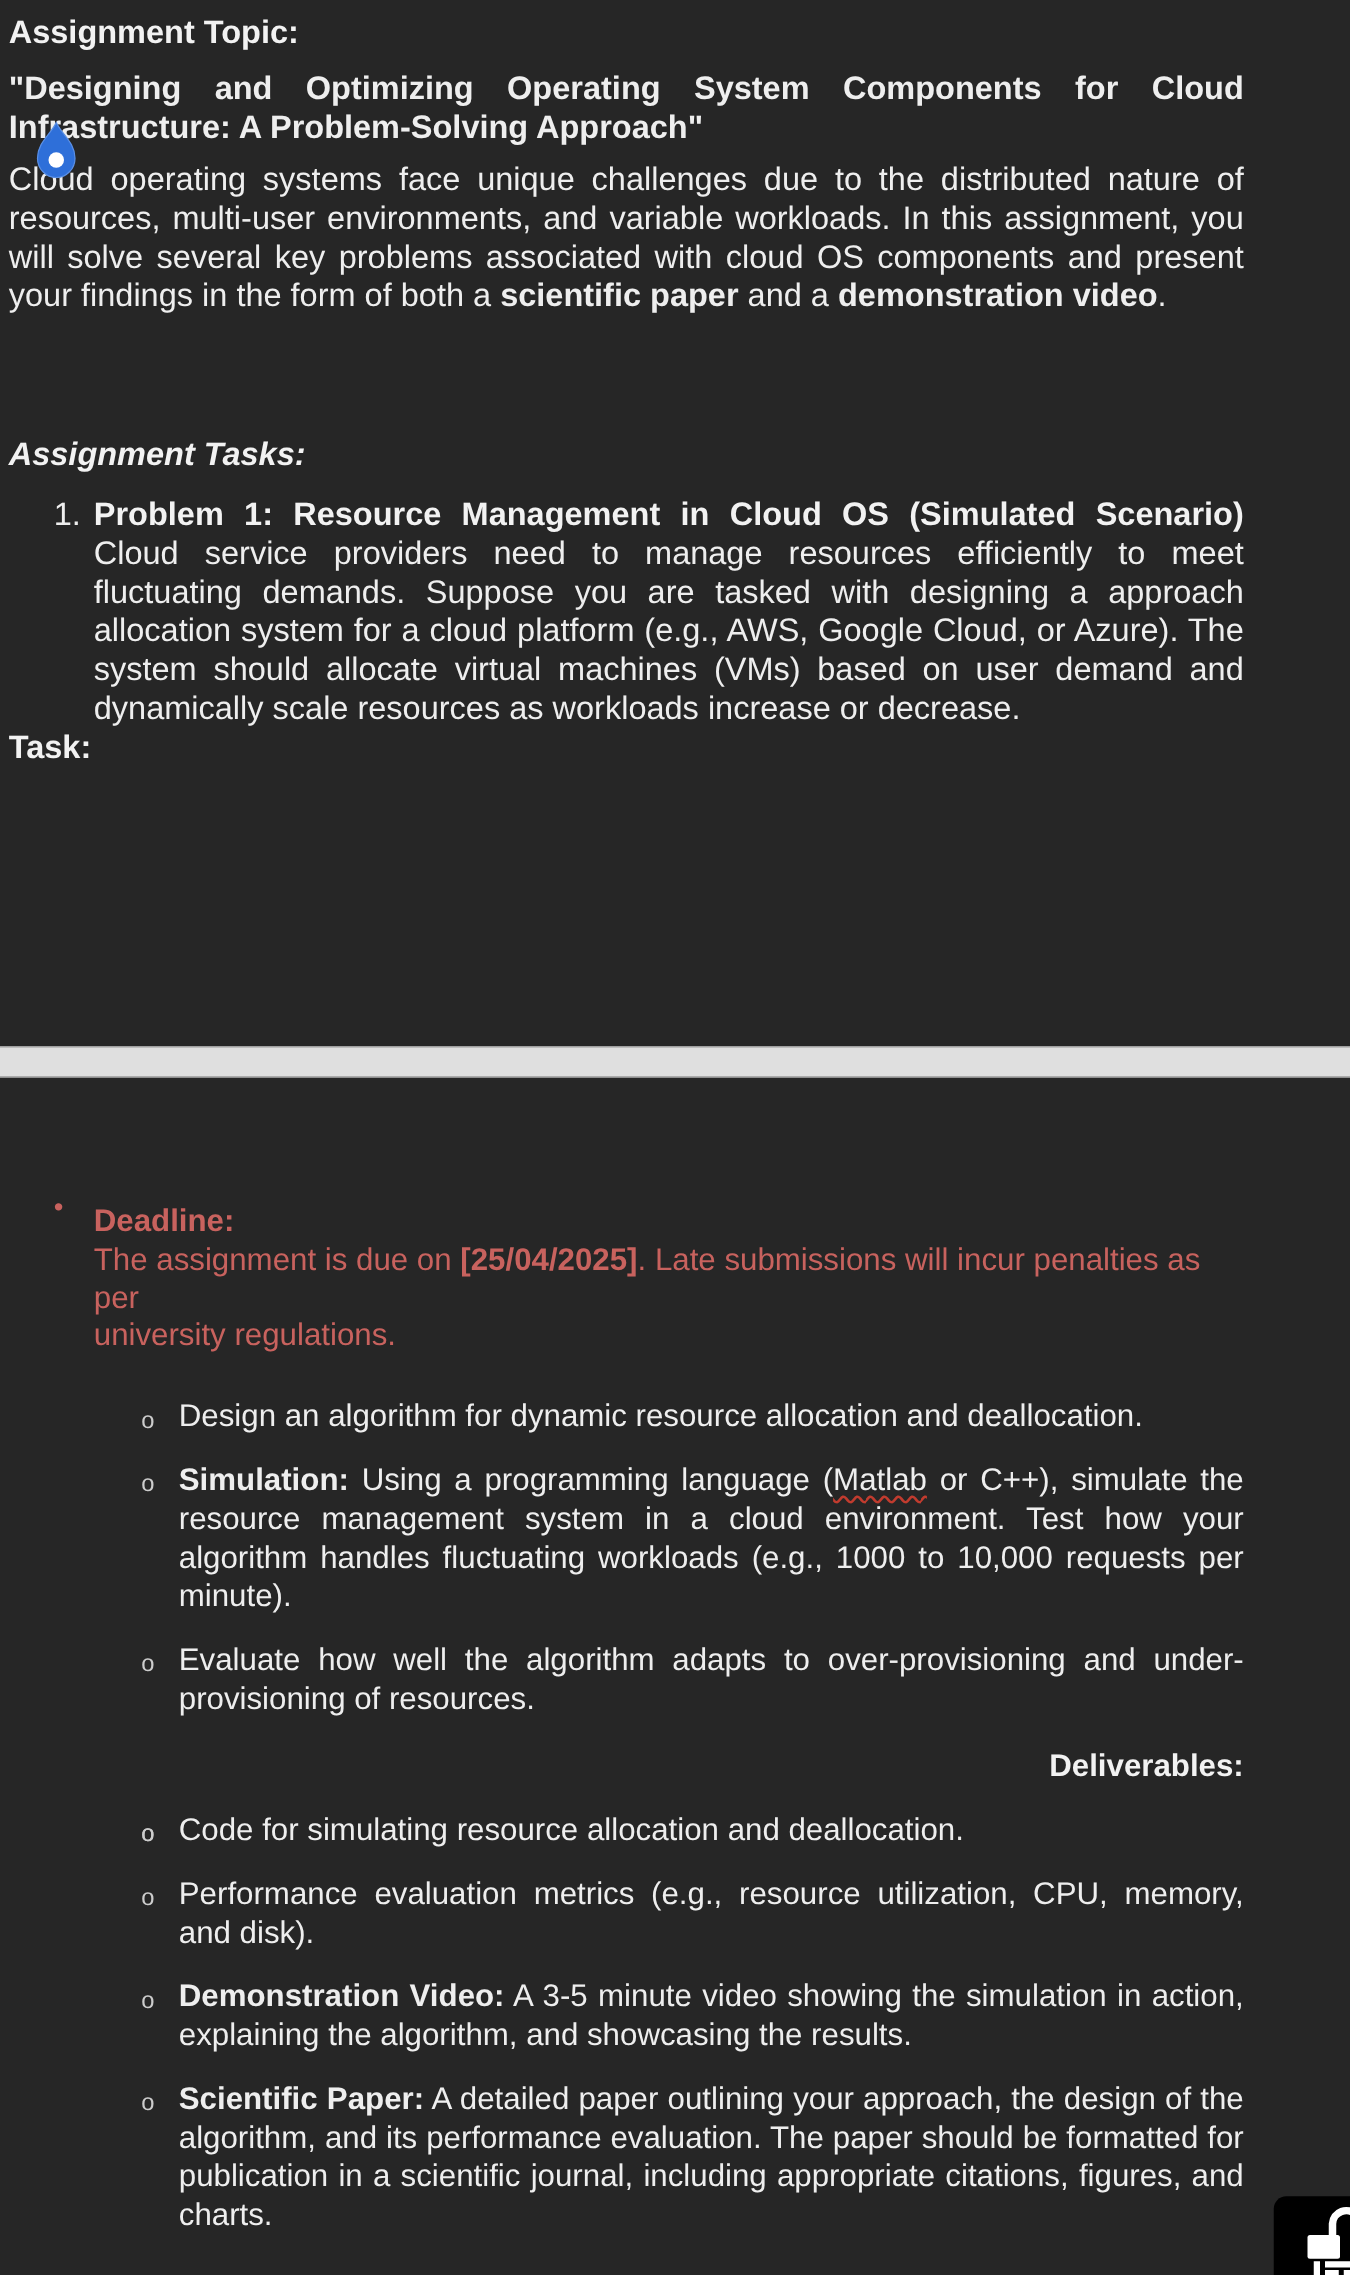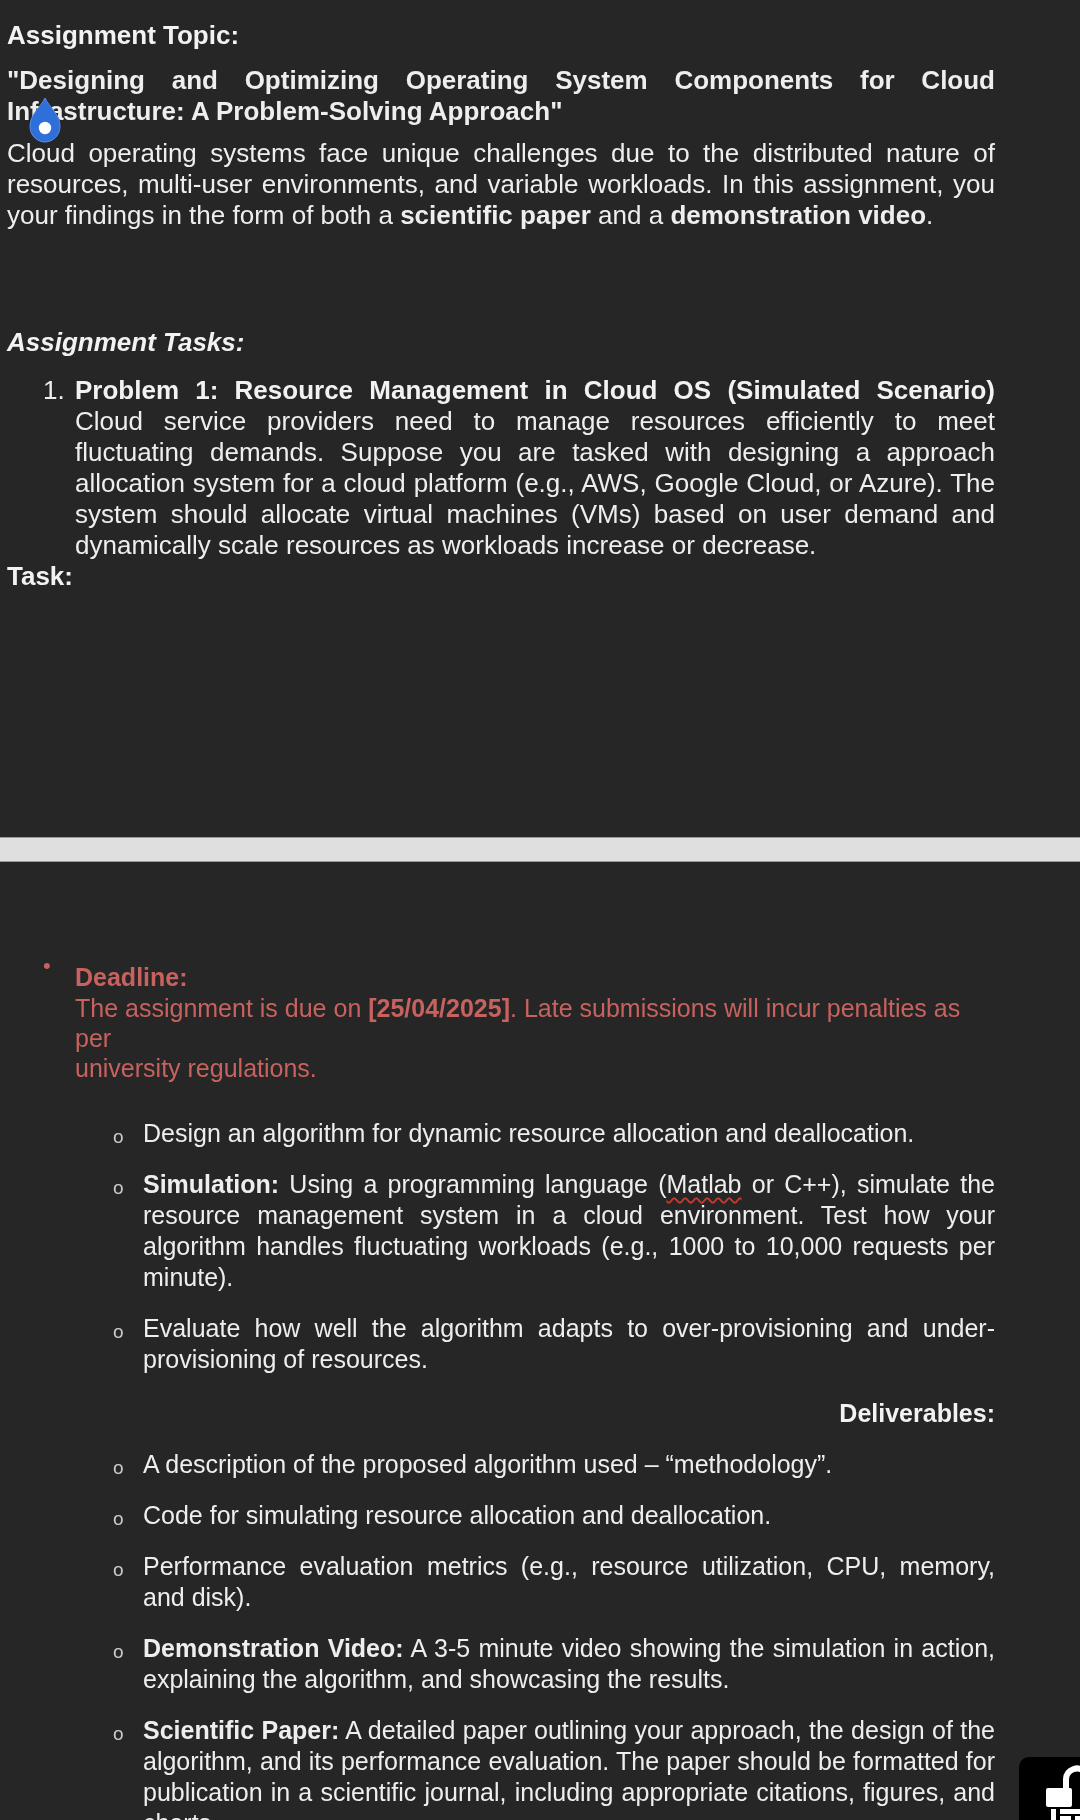--- a/index.html
+++ b/index.html
@@ -1,21 +1,21 @@
 <!DOCTYPE html>
 <html><head>
 <meta charset="utf-8">
 <style>
   html,body{margin:0;padding:0;}
   body{
     width:1080px;height:1820px;position:relative;overflow:hidden;
     background:#262626;color:#eeeeee;
     font-family:"Liberation Sans", sans-serif;
   }
-  .sectionTop{position:absolute;top:0;left:0;right:0;padding:20px 85px 0 7px;
+  .sectionTop{position:absolute;top:0;left:0;right:0;padding:10px 85px 0 7px;
     font-size:26px;line-height:31px;}
   .sectionBottom{position:absolute;top:862px;left:0;right:0;bottom:0;
     padding:0 85px 0 7px;font-size:25px;line-height:31px;}
   .h{font-weight:bold;color:#f2f2f2;}
   .jline{text-align:justify;text-align-last:justify;}
   .jlines > div{text-align:justify;text-align-last:justify;}
   .jlines > div:last-child{text-align-last:left;}
   .titleBlock{margin-top:14px;font-weight:bold;}
   .intro{margin-top:11px;line-height:31px;}
   .tasksHeading{margin-top:96px;font-style:italic;}
@@ -54,20 +54,21 @@
   <div class="titleBlock jlines">
 
   <div>"Designing and Optimizing Operating System Components for Cloud</div>
       <div>Infrastructure: A Problem-Solving Approach"</div>
     </div>
 
   <div class="intro jlines">
 
   <div><span>Cloud operating systems face unique challenges due to the distributed nature of</span></div>
       <div><span>resources, multi-user environments, and variable workloads. In this assignment, you</span></div>
+      <div><span>will solve several key problems associated with cloud OS components and present</span></div>
       <div><span>your findings in the form of both a </span><b>scientific paper</b><span> and a </span><b>demonstration video</b><span>.</span></div>
     </div>
 
   <div class="h tasksHeading">Assignment Tasks:</div>
 
   <div class="numItem">
     <div class="numMarker">1.</div>
     <div class="numBody">
       <div class="jline h">Problem 1: Resource Management in Cloud OS (Simulated Scenario)</div>
       <div class="jlines">
@@ -124,21 +125,20 @@
         <span><span>Evaluate how well the algorithm adapts to over-provisioning and under-provisioning of resources.</span></span>
       </li>
     </ul>
 
   <div class="h delivHeading">Deliverables:</div>
 
   <ul class="subList bullets2">
 
       <li class="subItem">
         <span class="subMarker">o</span>
-        <span><span>A description of the proposed algorithm used – “methodology”.</span></span>
       </li>
 
       <li class="subItem">
         <span class="subMarker">o</span>
         <span><span>Code for simulating resource allocation and deallocation.</span></span>
       </li>
 
       <li class="subItem">
         <span class="subMarker">o</span>
         <span><span>Performance evaluation metrics (e.g., resource utilization, CPU, memory, and disk).</span></span>

